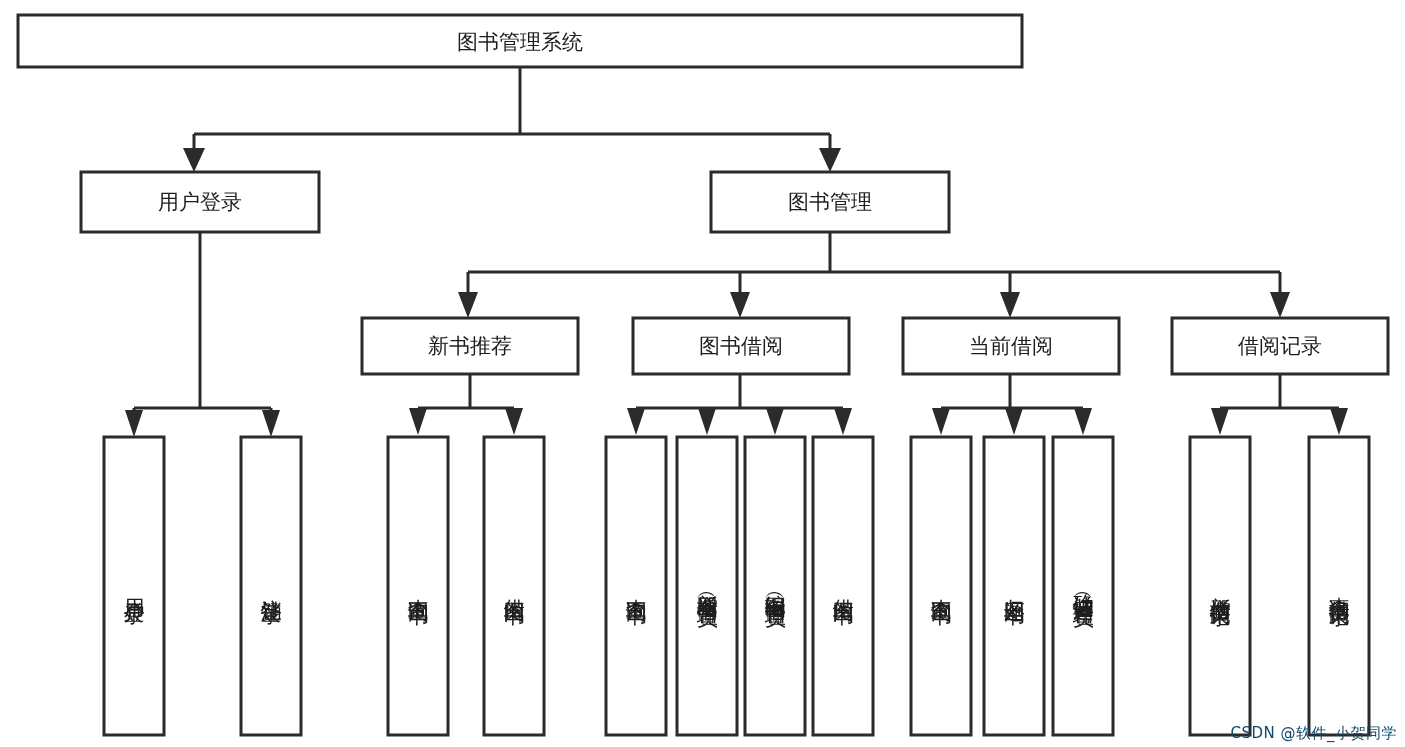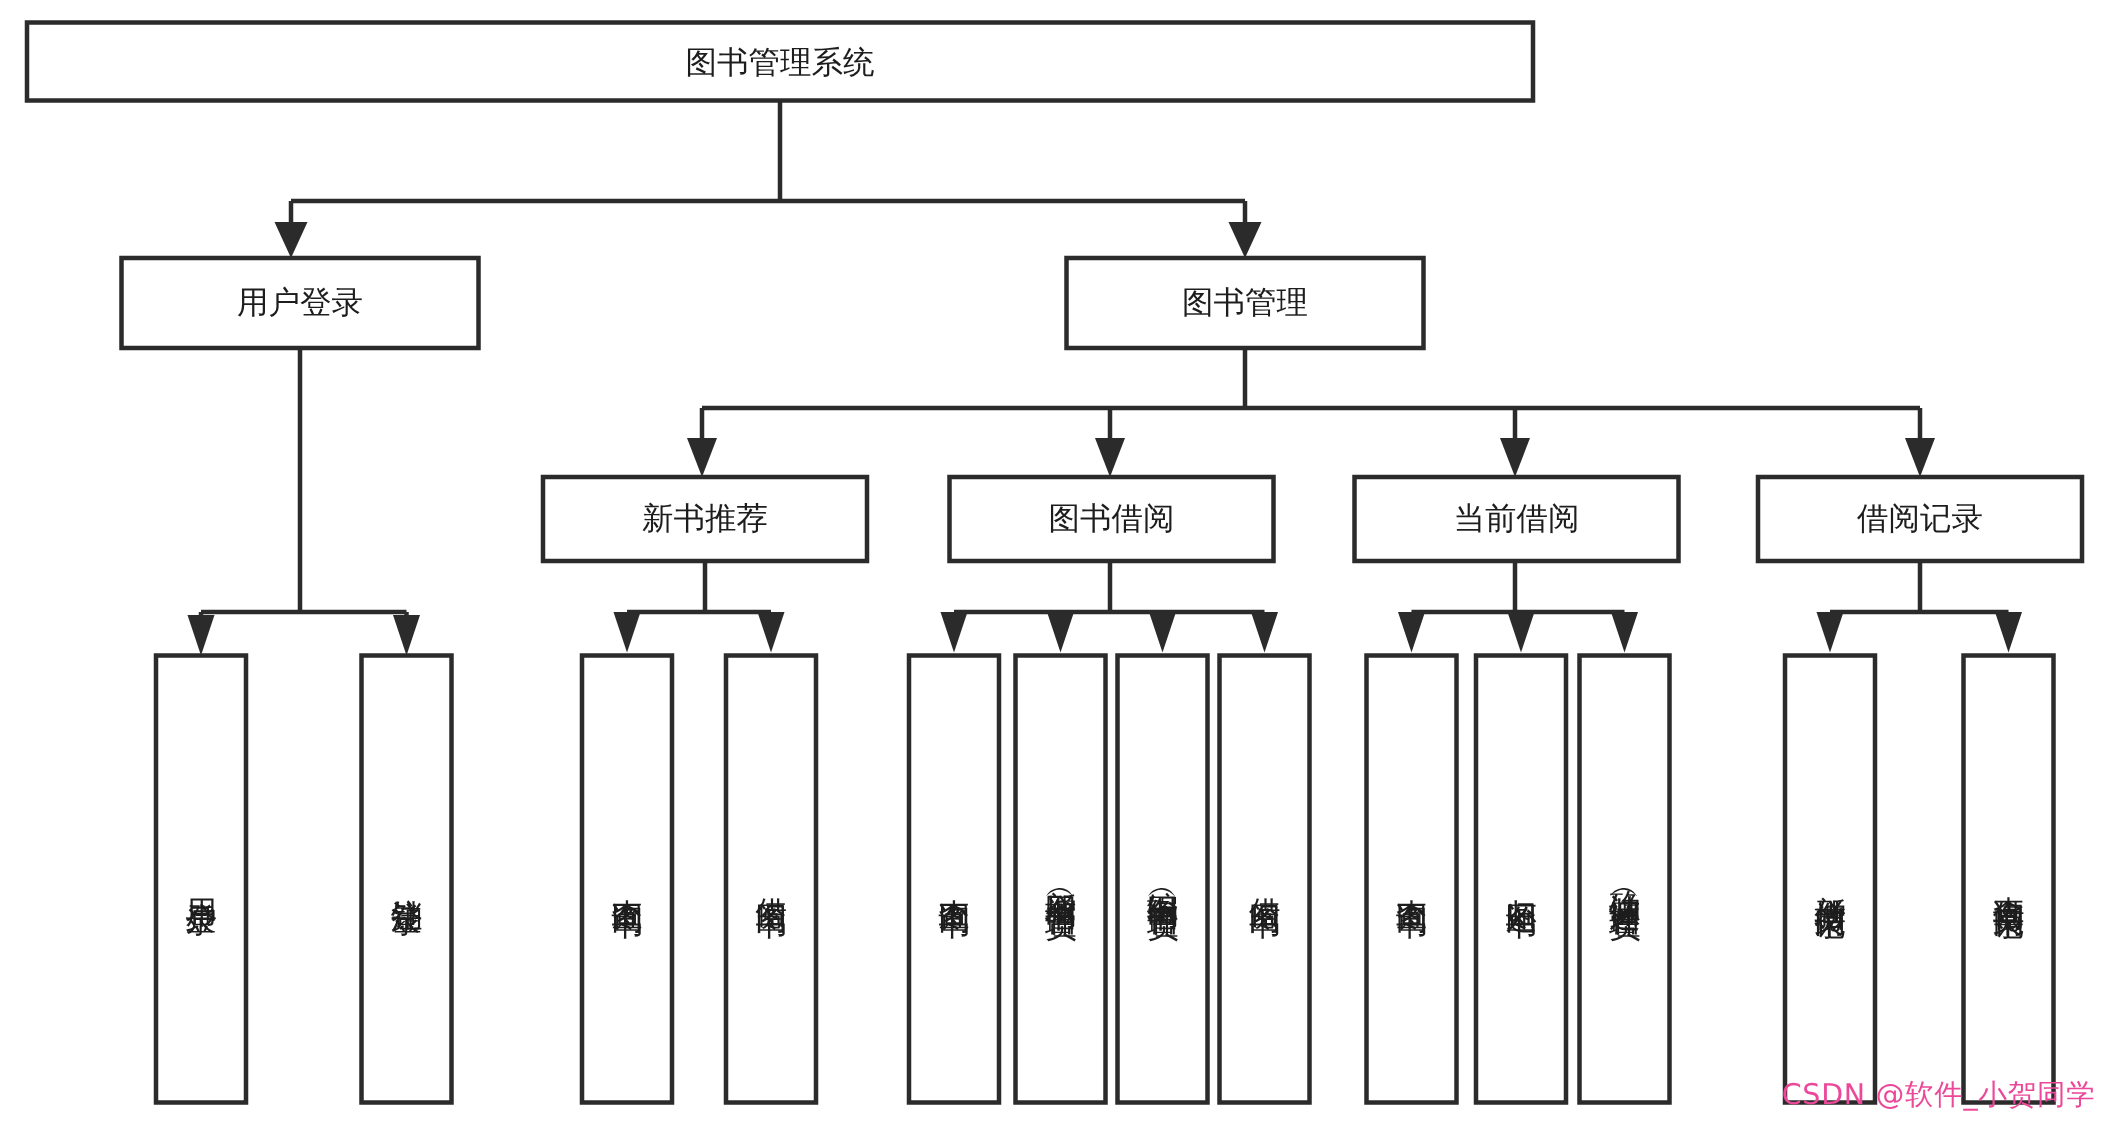--- a/index.html
+++ b/index.html
@@ -62,22 +62,22 @@
     justify-content: center;
     text-align: center;
     white-space: nowrap;
     pointer-events: none;
   }
   .watermark {
     position: absolute;
     right: 8px;
     bottom: 4px;
     font-family: "DejaVu Sans", "Liberation Sans", sans-serif;
-    font-size: 19px;
-    color: #ec4899;
+    font-size: 15px;
+    color: #0c4a6e;
     white-space: nowrap;
     letter-spacing: 0.5px;
   }
 </style>
 </head>
 <body>
 
 <div id="diagram-root">
 
   <svg id="flow-svg" viewBox="0 0 1405 747">

